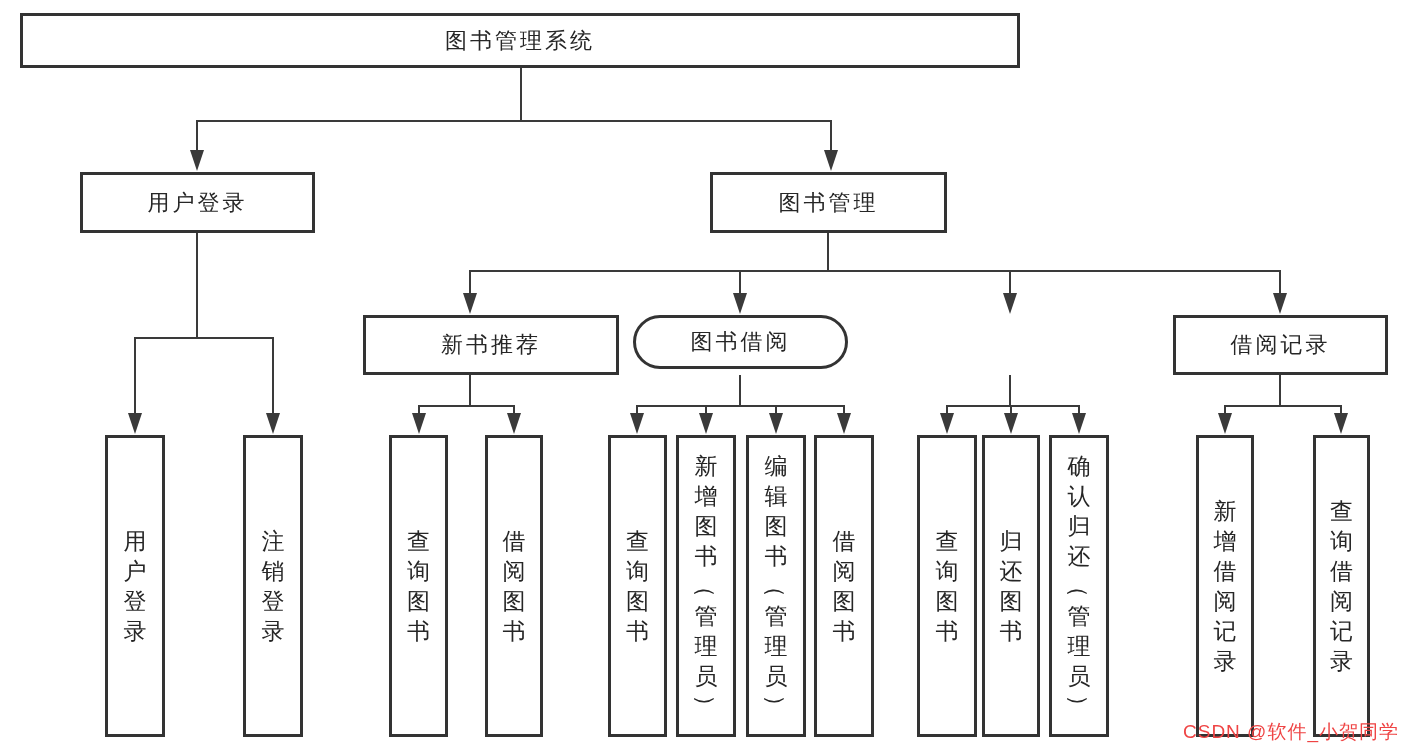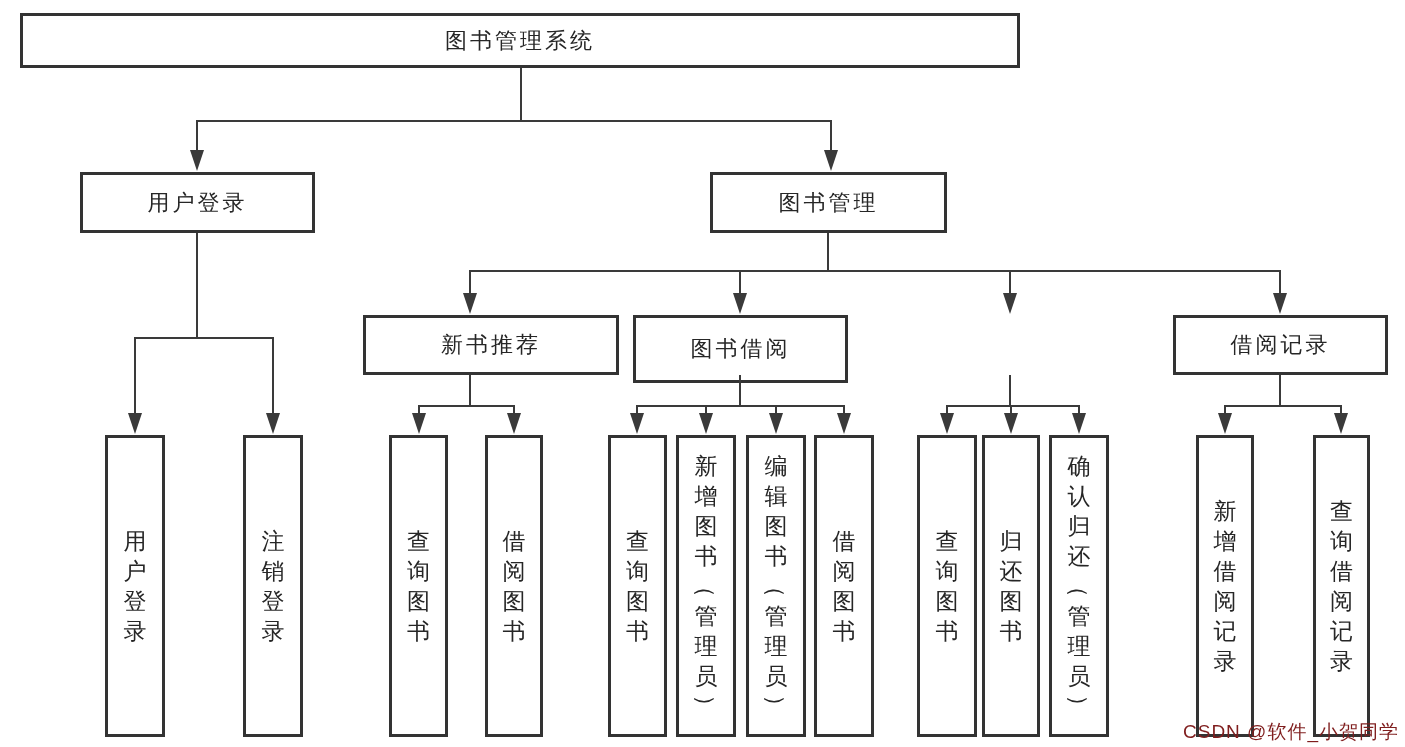--- a/index.html
+++ b/index.html
@@ -50,21 +50,21 @@
     border-left: 7px solid transparent;
     border-right: 7px solid transparent;
     border-top: 21px solid #3a3a3a;
   }
   .watermark {
     position: absolute;
     left: 1183px;
     top: 719px;
     font-size: 19px;
     letter-spacing: 1px;
-    color: #7f1d1d;
+    color: #ef4444;
     white-space: nowrap;
     z-index: 5;
   }
 </style>
 </head>
 <body>
 
 <div class="canvas">
 
   <div class="box hbox" style="left:20px; top:13px; width:1000px; height:55px;">图书管理系统</div>
@@ -91,21 +91,21 @@
   <div class="vline" style="left:469px; top:270px; height:28px;"></div>
   <div class="arrow" style="left:463px; top:293px;"></div>
   <div class="vline" style="left:739px; top:270px; height:28px;"></div>
   <div class="arrow" style="left:733px; top:293px;"></div>
   <div class="vline" style="left:1009px; top:270px; height:28px;"></div>
   <div class="arrow" style="left:1003px; top:293px;"></div>
   <div class="vline" style="left:1279px; top:270px; height:28px;"></div>
   <div class="arrow" style="left:1273px; top:293px;"></div>
 
   <div class="box hbox" style="left:363px; top:315px; width:256px; height:60px;">新书推荐</div>
-  <div class="box hbox" style="left:633px; top:315px; width:215px; height:68px;">图书借阅</div>
+  <div class="box hbox" style="left:633px; top:315px; width:215px; height:54px;border-radius:27px;">图书借阅</div>
   <div class="box hbox" style="left:1173px; top:315px; width:215px; height:60px;">借阅记录</div>
 
   <div class="vline" style="left:469px; top:375px; height:32px;"></div>
   <div class="hline" style="left:418px; top:405px; width:97px;"></div>
   <div class="vline" style="left:418px; top:405px; height:14px;"></div>
   <div class="arrow" style="left:412px; top:413px;"></div>
   <div class="vline" style="left:513px; top:405px; height:14px;"></div>
   <div class="arrow" style="left:507px; top:413px;"></div>
 
   <div class="vline" style="left:739px; top:375px; height:32px;"></div>

